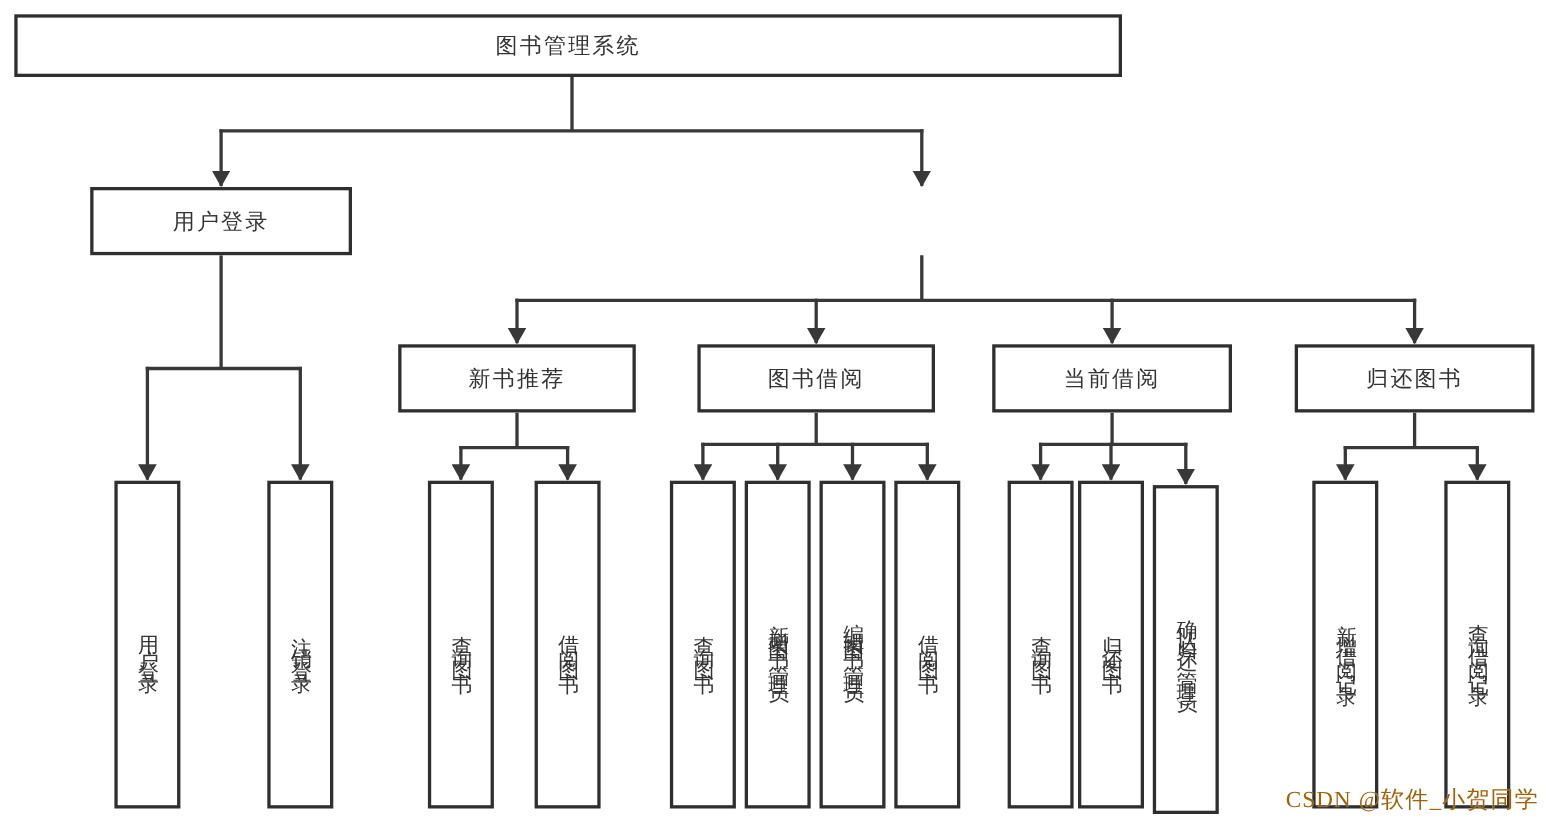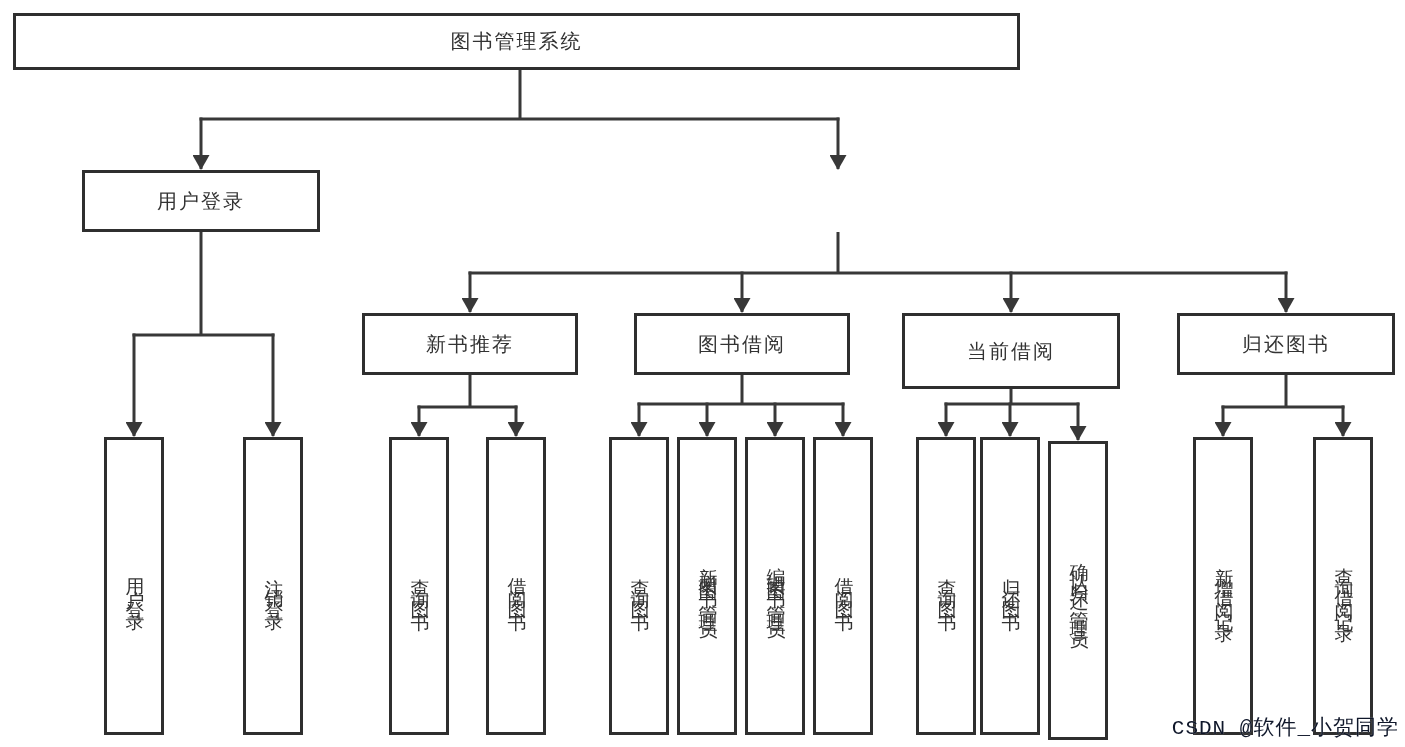--- a/index.html
+++ b/index.html
@@ -1,38 +1,38 @@
 <!DOCTYPE html>
 <html><head>
 <meta charset="utf-8">
 <style>
   html,body{margin:0;padding:0;background:#ffffff;}
   .canvas{
     position:relative;width:1405px;height:747px;background:#ffffff;overflow:hidden;
-    font-family:Liberation Mono, monospace;
+    font-family:Liberation Serif, serif;
     border-radius:14px;
   }
   .connectors{position:absolute;left:0;top:0;width:1405px;height:747px;z-index:1;}
   .node{
     position:absolute;box-sizing:border-box;background:#ffffff;border:3px solid #2f2f2f;
     display:flex;align-items:center;justify-content:center;z-index:2;
     color:#333333;
   }
   .hnode{font-size:20px;letter-spacing:2px;}
   .leaf{font-size:19px;}
   .vtext{
     writing-mode:vertical-rl;text-orientation:mixed;white-space:nowrap;
     color:#333333;
   }
   .sp-a{letter-spacing:0.60em;}
   .sp-b{letter-spacing:0.50em;}
   .sp-c{letter-spacing:0.40em;}
   .watermark{
     position:absolute;right:6px;bottom:6px;z-index:3;
-    font-size:21px;color:#0f172a;letter-spacing:1px;
+    font-size:21px;color:#a16207;letter-spacing:1px;
     text-shadow:0 0 1px rgba(255,255,255,.6);
   }
 </style>
 </head>
 <body>
 
 <div class="canvas">
 
   <svg class="connectors" width="1405" height="747" viewBox="0 0 1405 747">
     <defs>
@@ -84,21 +84,21 @@
   <div class="node hnode" style="left:82px;top:170px;width:238px;height:62px">
     <span>用户登录</span>
   </div>
 
   <div class="node hnode" style="left:362px;top:313px;width:216px;height:62px">
     <span>新书推荐</span>
   </div>
   <div class="node hnode" style="left:634px;top:313px;width:216px;height:62px">
     <span>图书借阅</span>
   </div>
-  <div class="node hnode" style="left:902px;top:313px;width:218px;height:76px">
+  <div class="node hnode" style="left:902px;top:313px;width:218px;height:62px">
     <span>当前借阅</span>
   </div>
   <div class="node hnode" style="left:1177px;top:313px;width:218px;height:62px">
     <span>归还图书</span>
   </div>
 
   <div class="node leaf" style="left:104px;top:437px;width:60px;height:298px">
     <span class="vtext sp-a">用户登录</span>
   </div>
   <div class="node leaf" style="left:243px;top:437px;width:60px;height:298px">

